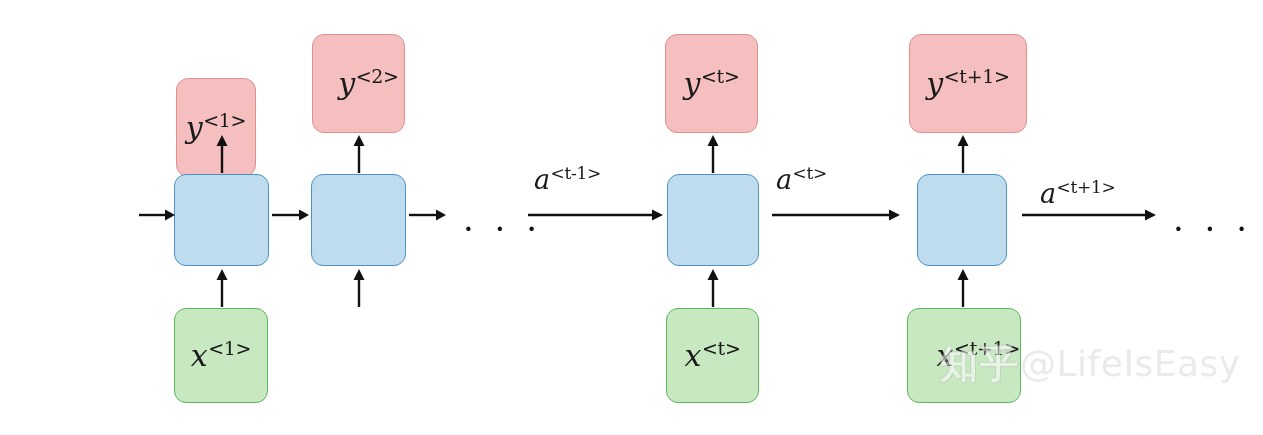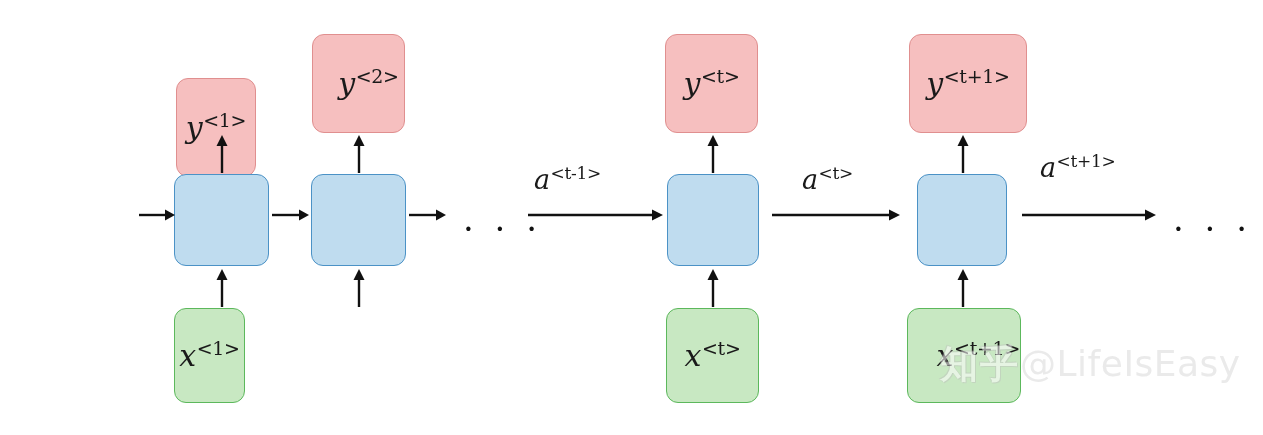--- a/index.html
+++ b/index.html
@@ -149,21 +149,21 @@
 
   <div class="node blue empty" style="left:174px; top:174px; width:95px; height:92px;"></div>
 
   <div class="node blue empty" style="left:311px; top:174px; width:95px; height:92px;"></div>
 
   <div class="node blue empty" style="left:667px; top:174px; width:92px; height:92px;"></div>
 
   <div class="node blue empty" style="left:917px; top:174px; width:90px; height:92px;"></div>
 
 
-  <div class="node green" style="left:174px; top:308px; width:71px; height:95px;">
+  <div class="node green" style="left:174px; top:308px; width:94px; height:95px;">
     <span class="math">
       <span class="base">x</span><span class="sup">&lt;1&gt;</span>
     </span>
   </div>
 
 
   <div class="node green" style="left:666px; top:308px; width:93px; height:95px;">
     <span class="math">
       <span class="base">x</span><span class="sup">&lt;t&gt;</span>
     </span>
@@ -272,27 +272,27 @@
       <polygon points="1.5,11 7,0 12.5,11" fill="#111111"></polygon>
     </svg>
   </div>
 
   <div class="edge-label" style="left:534px; top:166px;">
     <span class="math">
       <span class="base">a</span><span class="sup">&lt;t-1&gt;</span>
     </span>
   </div>
 
-  <div class="edge-label" style="left:802px; top:166px;">
+  <div class="edge-label" style="left:776px; top:166px;">
     <span class="math">
       <span class="base">a</span><span class="sup">&lt;t&gt;</span>
     </span>
   </div>
 
-  <div class="edge-label" style="left:1040px; top:154px;">
+  <div class="edge-label" style="left:1040px; top:180px;">
     <span class="math">
       <span class="base">a</span><span class="sup">&lt;t+1&gt;</span>
     </span>
   </div>
 
   <div class="ellipsis" style="left:463px; top:212px;">· · ·</div>
 
   <div class="ellipsis" style="left:1173px; top:212px;">· · ·</div>
 
   <div class="watermark" style="left:940px; top:345px;">

